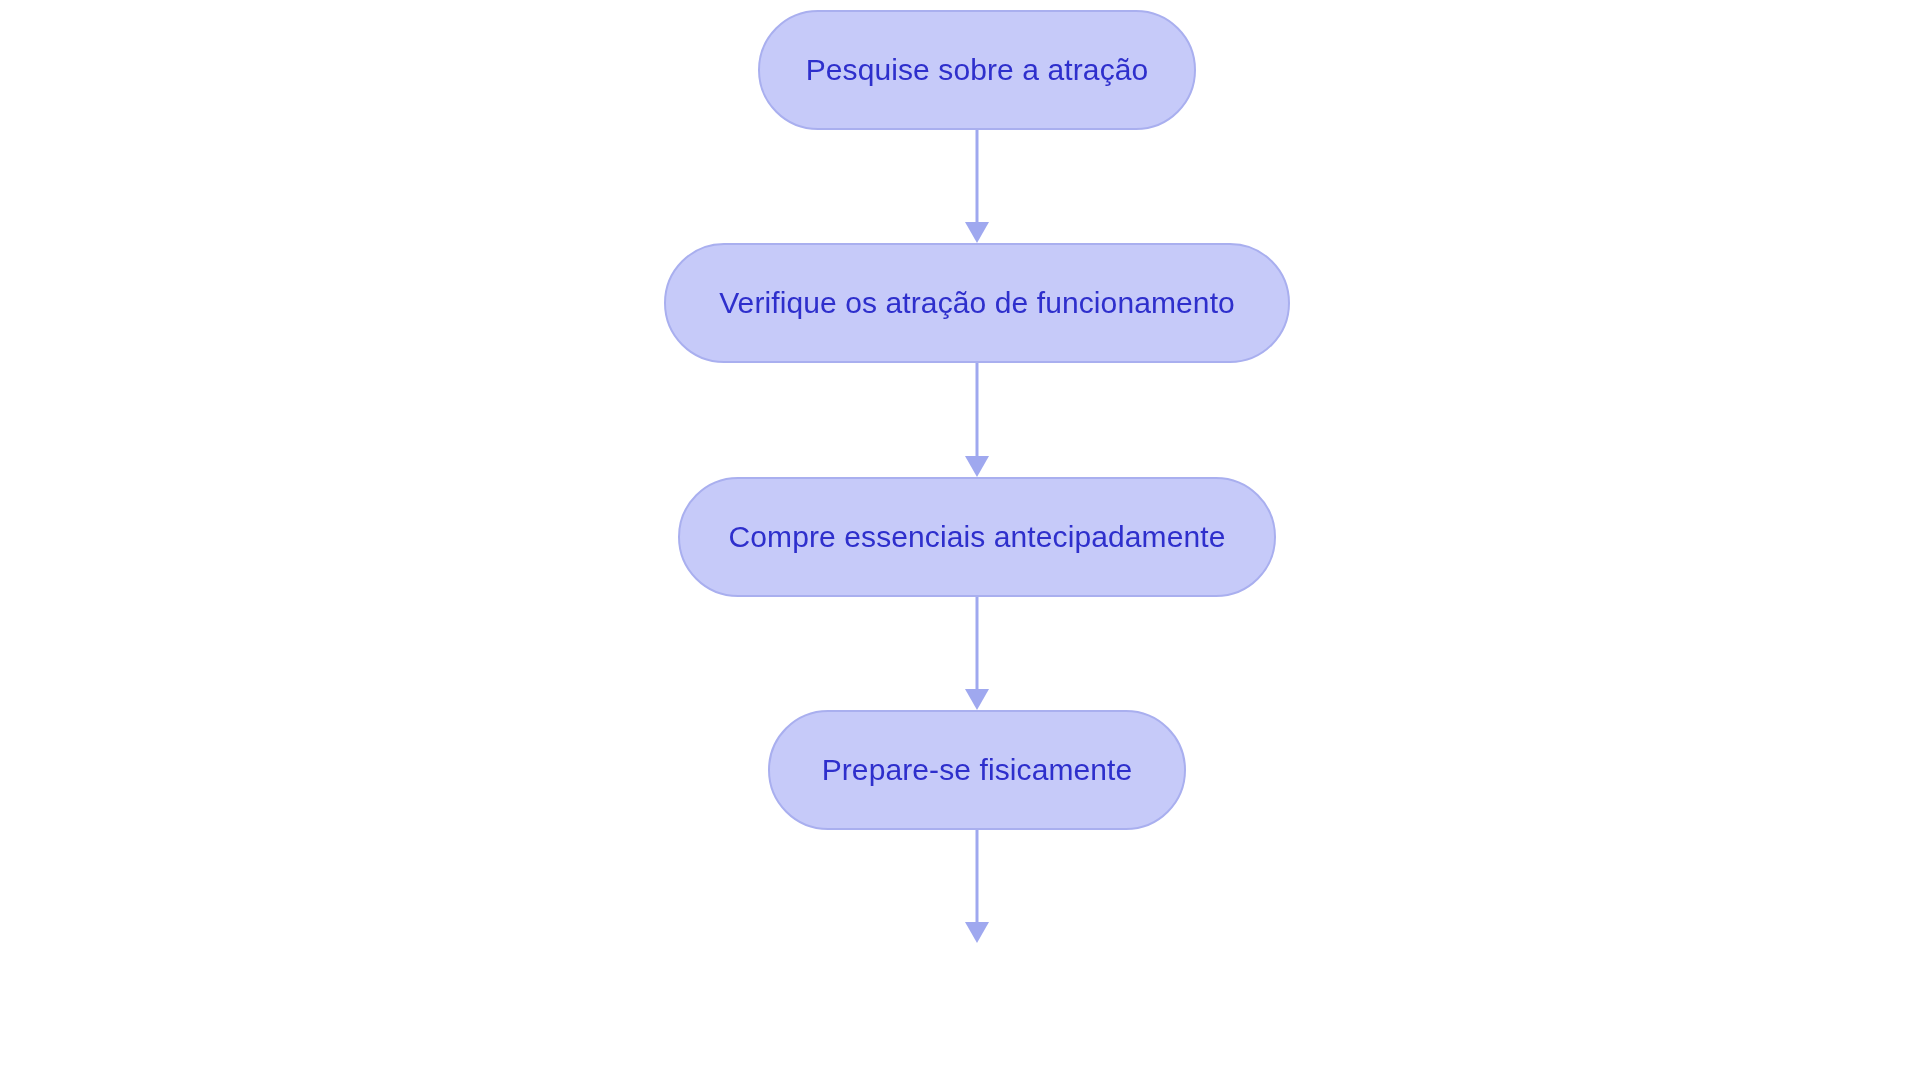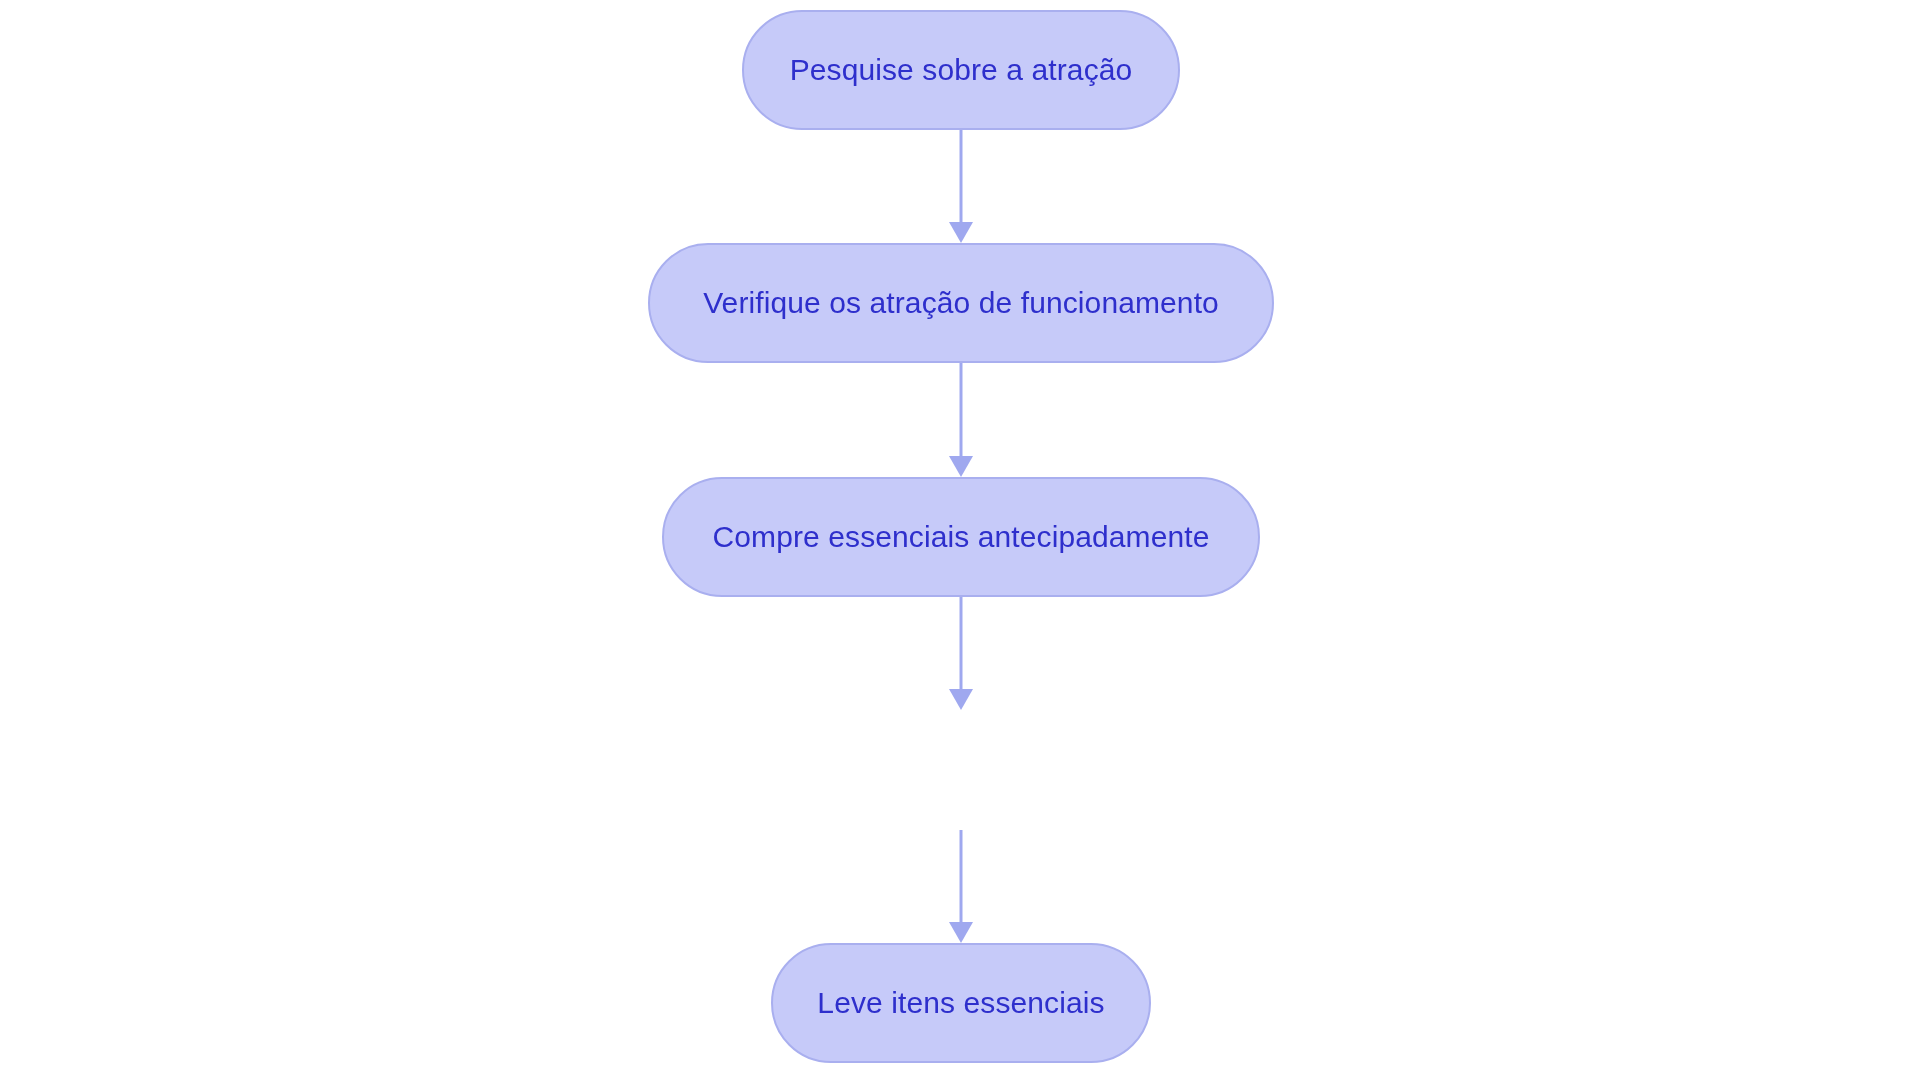--- a/index.html
+++ b/index.html
@@ -11,20 +11,21 @@
     width: 1920px;
     height: 1083px;
     overflow: hidden;
     font-family: "Liberation Sans", sans-serif;
   }
   #flowchart-canvas {
     position: relative;
     width: 1880px;
     height: 1083px;
     background: #ffffff;
+    margin-left: 16px;
   }
   .node {
     position: absolute;
     box-sizing: border-box;
     background: #c6caf9;
     border: 2px solid #a9afef;
     border-radius: 60px;
     display: flex;
     align-items: center;
     justify-content: center;
@@ -86,18 +87,18 @@
   </div>
 
   <div class="node" style="left:648px; top:243px; width:626px; height:120px;">
     <span class="node-label">Verifique os atração de funcionamento</span>
   </div>
 
   <div class="node" style="left:662px; top:477px; width:598px; height:120px;">
     <span class="node-label">Compre essenciais antecipadamente</span>
   </div>
 
+  <div class="node" style="left:752px; top:710px; width:418px; height:120px;">
+    <span class="node-label">Prepare-se fisicamente</span>
+  </div>
 
-  <div class="node" style="left:771px; top:943px; width:380px; height:120px;">
-    <span class="node-label">Leve itens essenciais</span>
-  </div>
 
 </div>
 
 </body></html>

